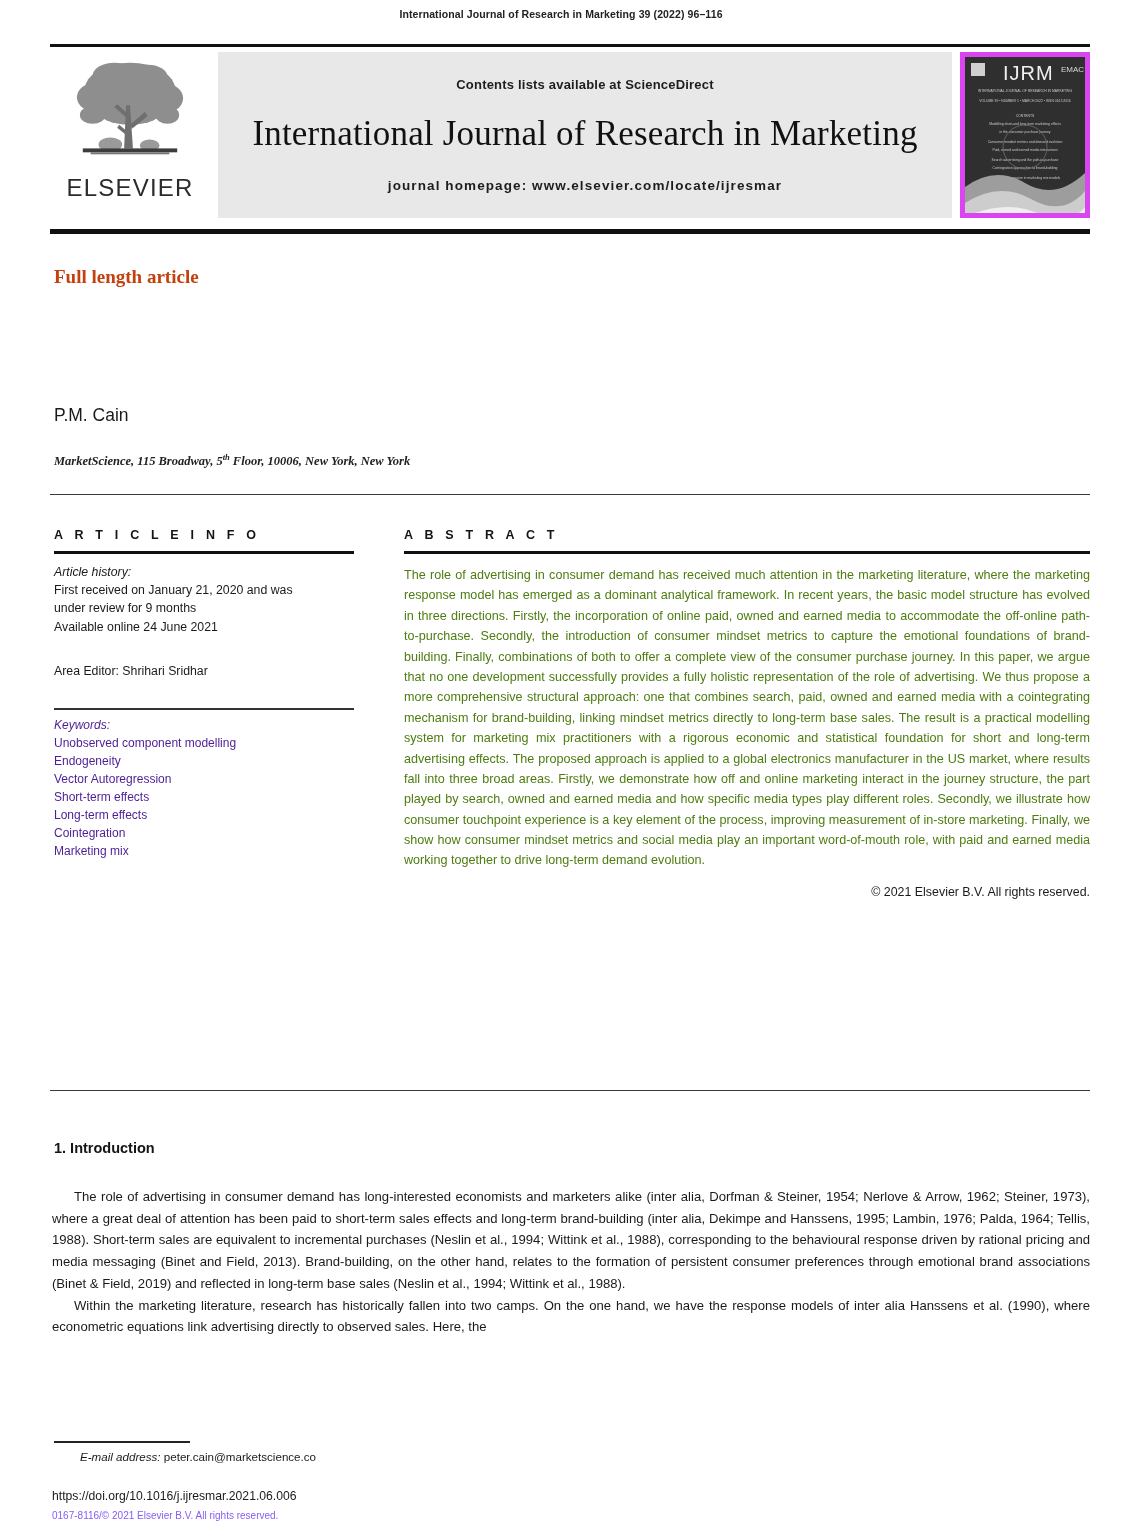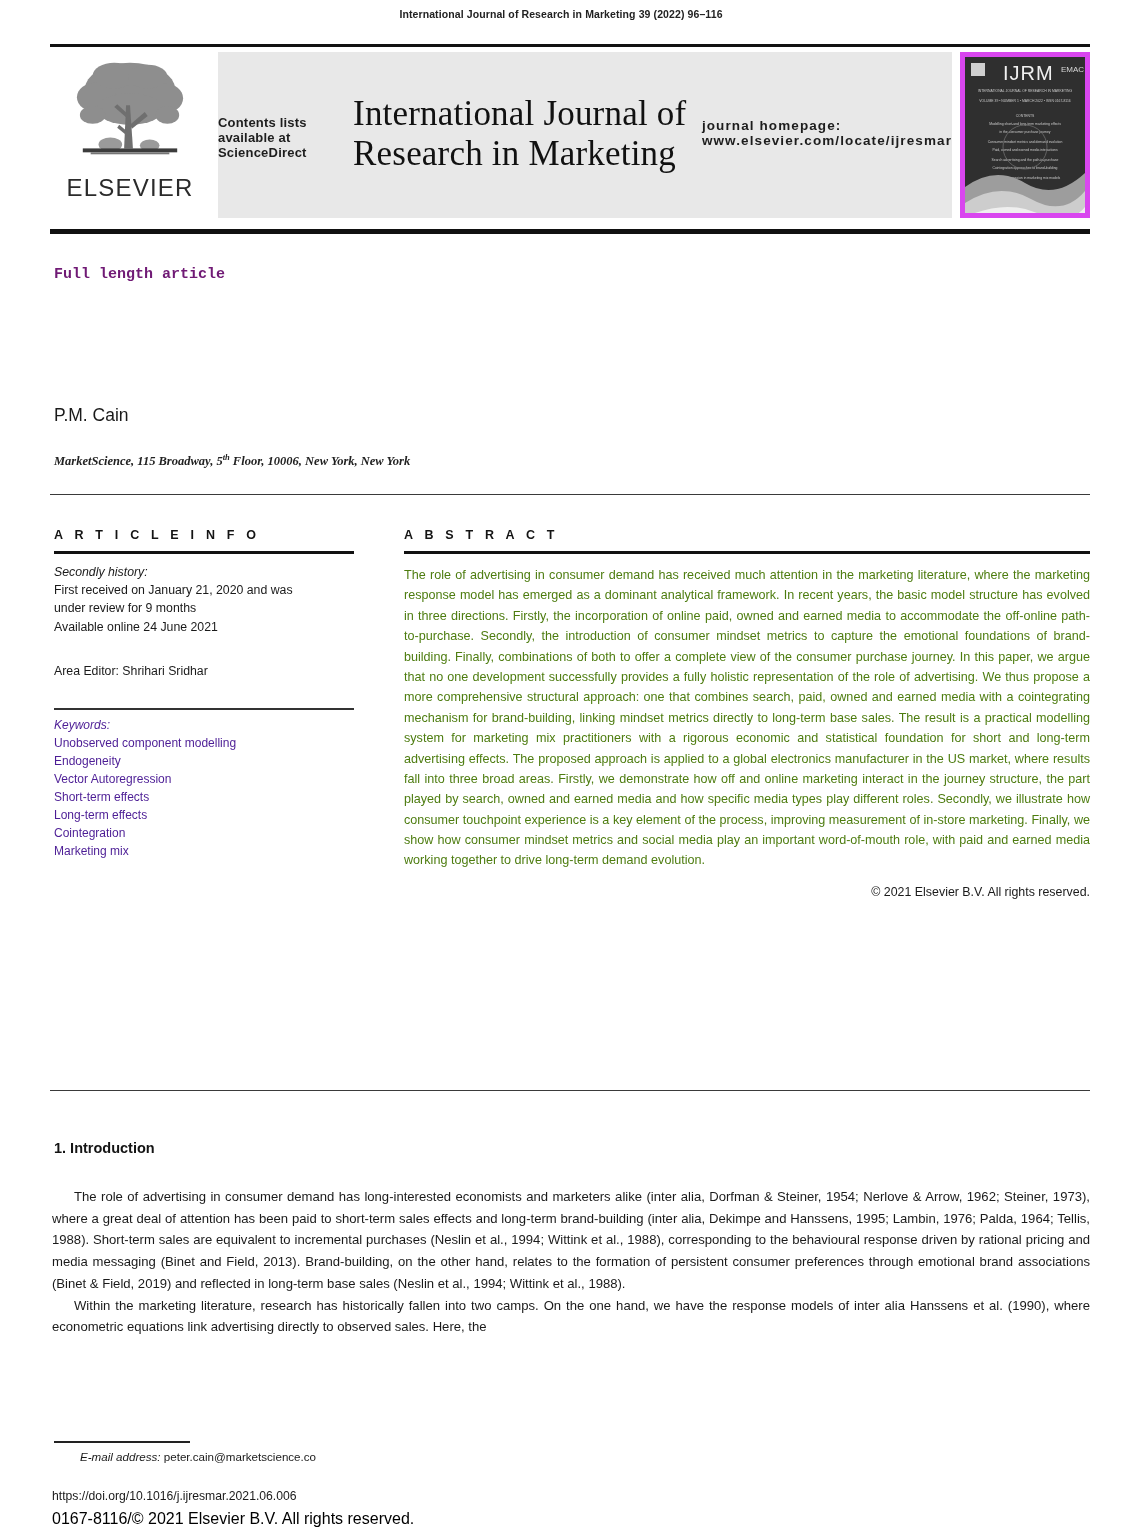--- a/index.html
+++ b/index.html
@@ -74,21 +74,21 @@
     letter-spacing: 1.2px;
     color: #2b2b2b;
     margin-top: 2px;
   }
 
   .journal-band {
     flex: 1 1 auto;
     background: #e8e8e8;
     margin: 4px 8px 10px 8px;
     display: flex;
-    flex-direction: row;
+    flex-direction: column;
     align-items: center;
     justify-content: center;
   }
   .contents-line {
     font-family: "Liberation Sans", sans-serif;
     font-size: 13px;
     font-weight: 700;
     color: #1d1d1d;
     letter-spacing: .2px;
     margin-top: 4px;
@@ -117,24 +117,24 @@
     background: #2e2e2e;
     position: relative;
     overflow: hidden;
   }
 
   
   .art-type {
     position: absolute;
     left: 54px;
     top: 266px;
-    font-family: Liberation Mono, monospace;
-    font-size: 15px;
-    font-weight: 700;
-    color: #701a75;
+    font-family: Liberation Serif, serif;
+    font-size: 19px;
+    font-weight: 700;
+    color: #c2410c;
   }
   .art-title {
     position: absolute;
     left: 52px;
     top: 300px;
     width: 830px;
     font-family: "Liberation Serif", serif;
     font-size: 29.5px;
     line-height: 1.33;
     color: #111;
@@ -287,22 +287,22 @@
     top: 1489px;
     font-family: "Liberation Sans", sans-serif;
     font-size: 12.2px;
     color: #1a1a1a;
   }
   .fn-issn {
     position: absolute;
     left: 52px;
     top: 1510px;
     font-family: "Liberation Sans", sans-serif;
-    font-size: 16px;
-    color: #000000;
+    font-size: 10px;
+    color: #8b5cf6;
   }
 </style>
 </head>
 <body>
 
 <div class="page">
 
   <div class="running-head">International Journal of Research in Marketing 39 (2022) 96–116</div>
 
   <div class="masthead-rule-top"></div>
@@ -375,21 +375,21 @@
   <div class="art-author">P.M. Cain</div>
   <div class="art-affil"><span>MarketScience, 115 Broadway, 5</span><sup>th</sup><span> Floor, 10006, New York, New York</span></div>
 
   <div class="rule-under-author"></div>
 
   <div class="col-info">
     <div class="sec-head">A R T I C L E   I N F O</div>
     <div class="thick-rule"></div>
 
     <div class="info-block">
-      <div class="it">Secondly history:</div>
+      <div class="it">Article history:</div>
       <div>First received on January 21, 2020 and was</div>
       <div>under review for 9 months</div>
       <div>Available online 24 June 2021</div>
       <div class="info-gap"></div>
       <div>Area Editor: Shrihari Sridhar</div>
     </div>
 
     <div class="kw-rule"></div>
     <div class="kw-list">
       <div class="kw-title">Keywords:</div>

